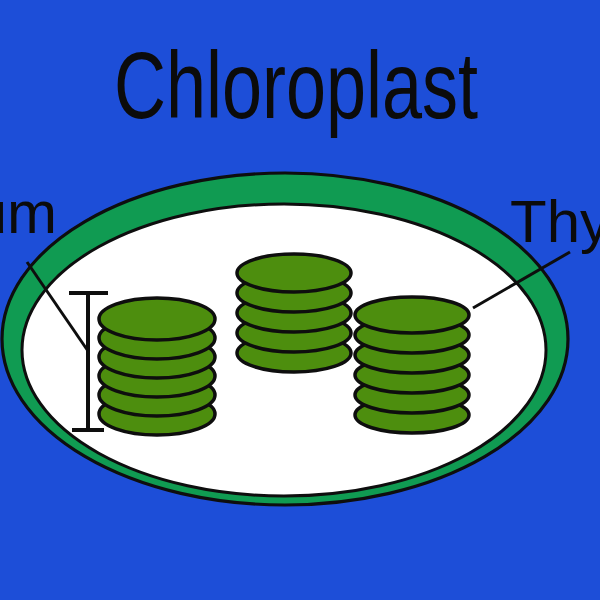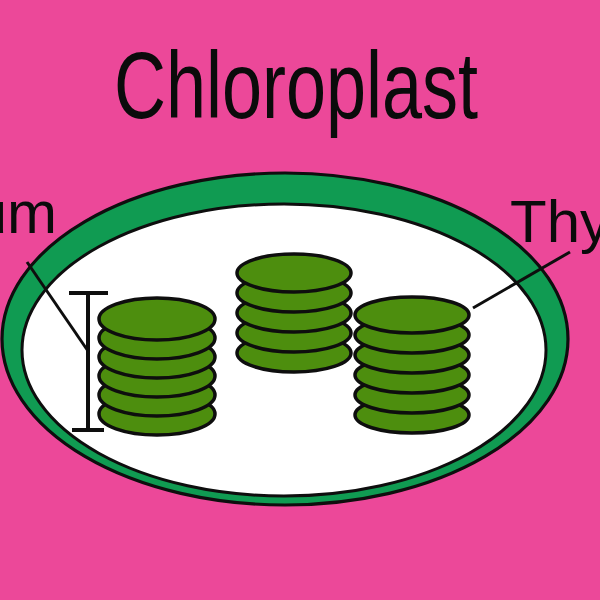--- a/index.html
+++ b/index.html
@@ -7,21 +7,21 @@
     padding: 0;
     background: #ffffff;
     width: 600px;
     height: 600px;
     overflow: hidden;
   }
   .stage {
     position: relative;
     width: 600px;
     height: 600px;
-    background: #ec4899;
+    background: #1d4ed8;
     font-family: "Liberation Sans", sans-serif;
   }
   svg {
     display: block;
     width: 600px;
     height: 600px;
   }
   text {
     font-family: "Liberation Sans", sans-serif;
     fill: #0b0b0b;

